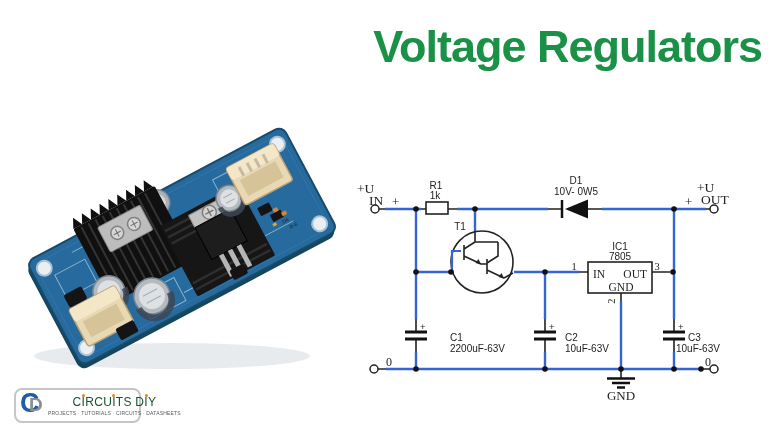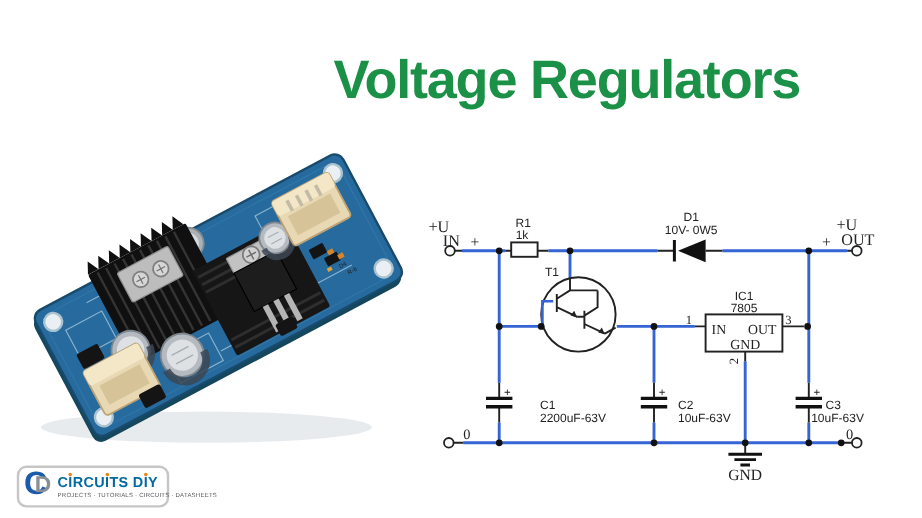--- a/index.html
+++ b/index.html
@@ -1,36 +1,36 @@
 <!DOCTYPE html>
 <html><head>
 <meta charset="utf-8">
 <style>
   html,body{margin:0;padding:0;background:#ffffff;}
   .canvas{position:relative;width:768px;height:432px;background:#ffffff;overflow:hidden;
           font-family:"Liberation Sans",sans-serif;}
   
-  .title{position:absolute;left:278px;top:22px;width:484px;text-align:left;
-         color:#1b9148;font-weight:bold;font-size:45px;line-height:1.12;letter-spacing:-1px;margin-top:20px;}
+  .title{position:absolute;left:278px;top:22px;width:484px;text-align:right;
+         color:#1b9148;font-weight:bold;font-size:45px;line-height:1.12;letter-spacing:-1px;}
   
   .pcb{position:absolute;left:22px;top:108px;width:315px;height:268px;}
   
   .schematic{position:absolute;left:340px;top:160px;width:425px;height:252px;}
   .sch-serif{font-family:"Liberation Serif","DejaVu Serif",serif;fill:#222222;}
   .sch-sans{font-family:"Liberation Sans",sans-serif;fill:#222222;}
   
   .logo{position:absolute;left:14px;top:388px;width:127px;height:35px;background:#ffffff;
         border:2px solid #c6c6c6;border-radius:8px;display:flex;align-items:center;
         padding:1px 4px;box-sizing:border-box;}
   .logo-mono{position:relative;width:26px;height:29px;flex:0 0 auto;}
   .mono-c{position:absolute;left:0;top:-3px;font-size:27px;font-weight:bold;color:#1d5cab;}
   .mono-d{position:absolute;left:9px;top:3px;font-size:19px;font-weight:bold;color:#8a8f94;}
   .logo-right{margin-left:2px;overflow:visible;}
-  .logo-brand{font-size:12px;font-weight:bold;color:#0369a1;letter-spacing:0.3px;
-              line-height:12px;white-space:nowrap;}
+  .logo-brand{font-size:12px;font-weight:normal;color:#14532d;letter-spacing:0.3px;
+              line-height:12px;white-space:nowrap;text-align:center;}
   .logo-brand span{display:inline-block;}
   .ilet{position:relative;}
   .ilet::after{content:"";position:absolute;left:50%;margin-left:-1.5px;top:-2px;
                width:3px;height:3px;border-radius:50%;background:#e8861a;}
   .logo-tagline{font-size:5px;color:#55585c;letter-spacing:0.2px;margin-top:2px;white-space:nowrap;}
 </style>
 </head>
 <body>
 
 <div class="canvas">

